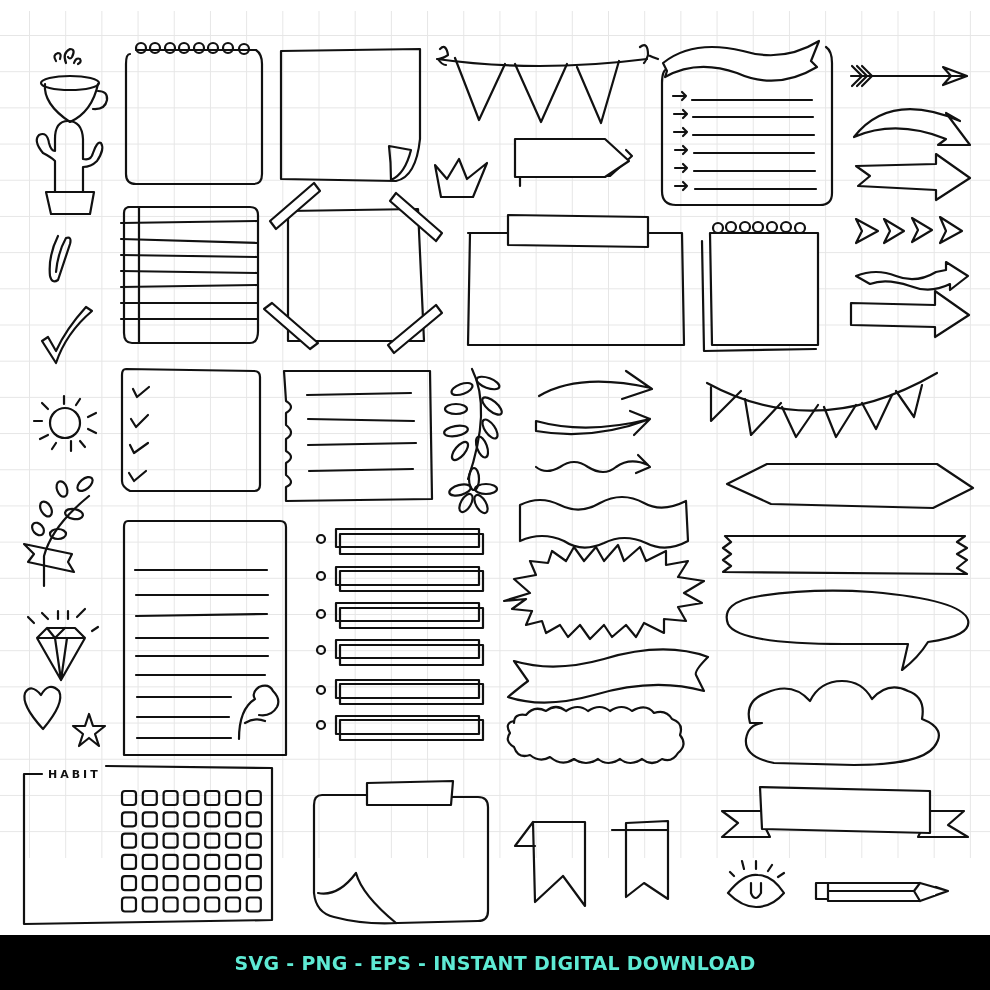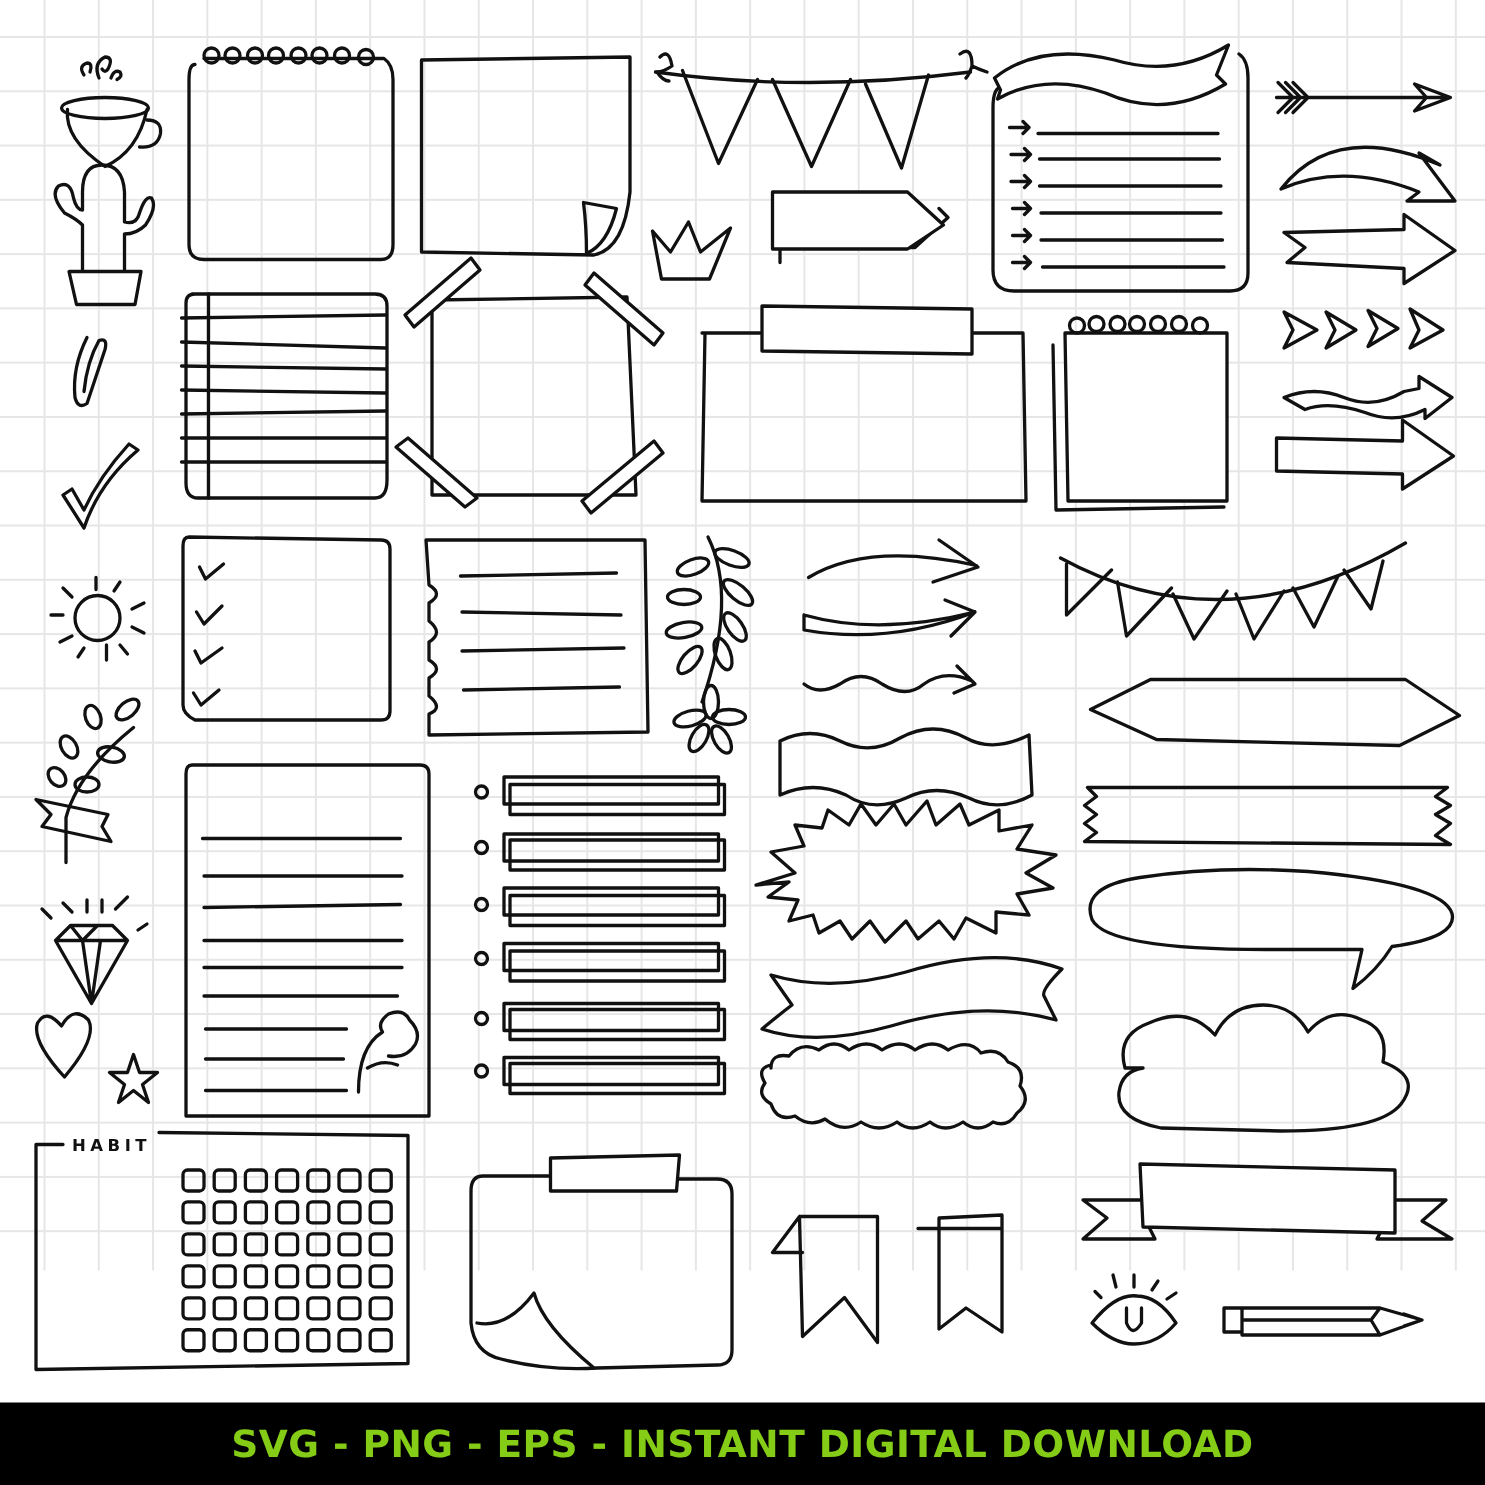--- a/index.html
+++ b/index.html
@@ -1,29 +1,29 @@
 <!DOCTYPE html>
 <html><head>
 <meta charset="utf-8">
 <style>
   html,body{margin:0;padding:0;}
   body{width:990px;height:990px;position:relative;overflow:hidden;background:#ffffff;font-family:"Liberation Sans",sans-serif;}
-  .canvas{position:absolute;left:0;top:0;width:990px;height:847px;
+  .canvas{position:absolute;left:0;top:11px;width:990px;height:847px;
     background-color:#fff;
     background-image:
       linear-gradient(to right,#e6e6e6 1px,transparent 1px),
       linear-gradient(to bottom,#e6e6e6 1px,transparent 1px);
     background-size:36.2px 36.2px;
     background-position:29px 24px;}
   svg.art{position:absolute;left:0;top:0;width:990px;height:935px;}
   svg.art *{fill:none;stroke:#111;stroke-width:2.2;stroke-linecap:round;stroke-linejoin:round;}
   svg.art .fillw{fill:#fff;}
   svg.art text{fill:#111;stroke:none;font-family:"DejaVu Sans",sans-serif;font-weight:bold;font-size:11px;letter-spacing:3px;}
   .banner{position:absolute;left:0;top:935px;width:990px;height:55px;background:#000;display:flex;align-items:center;justify-content:center;}
-  .banner span{color:#84cc16;font-family:"DejaVu Sans",sans-serif;font-weight:bold;font-size:25px;letter-spacing:0.3px;}
+  .banner span{color:#5eead4;font-family:"DejaVu Sans",sans-serif;font-weight:bold;font-size:19px;letter-spacing:0.3px;}
 </style>
 </head>
 <body>
 
 <div class="canvas">
 <svg class="art" viewBox="0 0 990 935" xmlns="http://www.w3.org/2000/svg">
 
   <g>
     <path d="M56 50 q-4 -6 2 -8 q4 0 2 6 M66 52 q-4 -10 4 -14 q6 0 2 8 q-2 3 -4 0 M74 52 q2 -6 6 -4 q2 3 -2 5"></path>
     <ellipse cx="70" cy="72" rx="29" ry="7"></ellipse>

